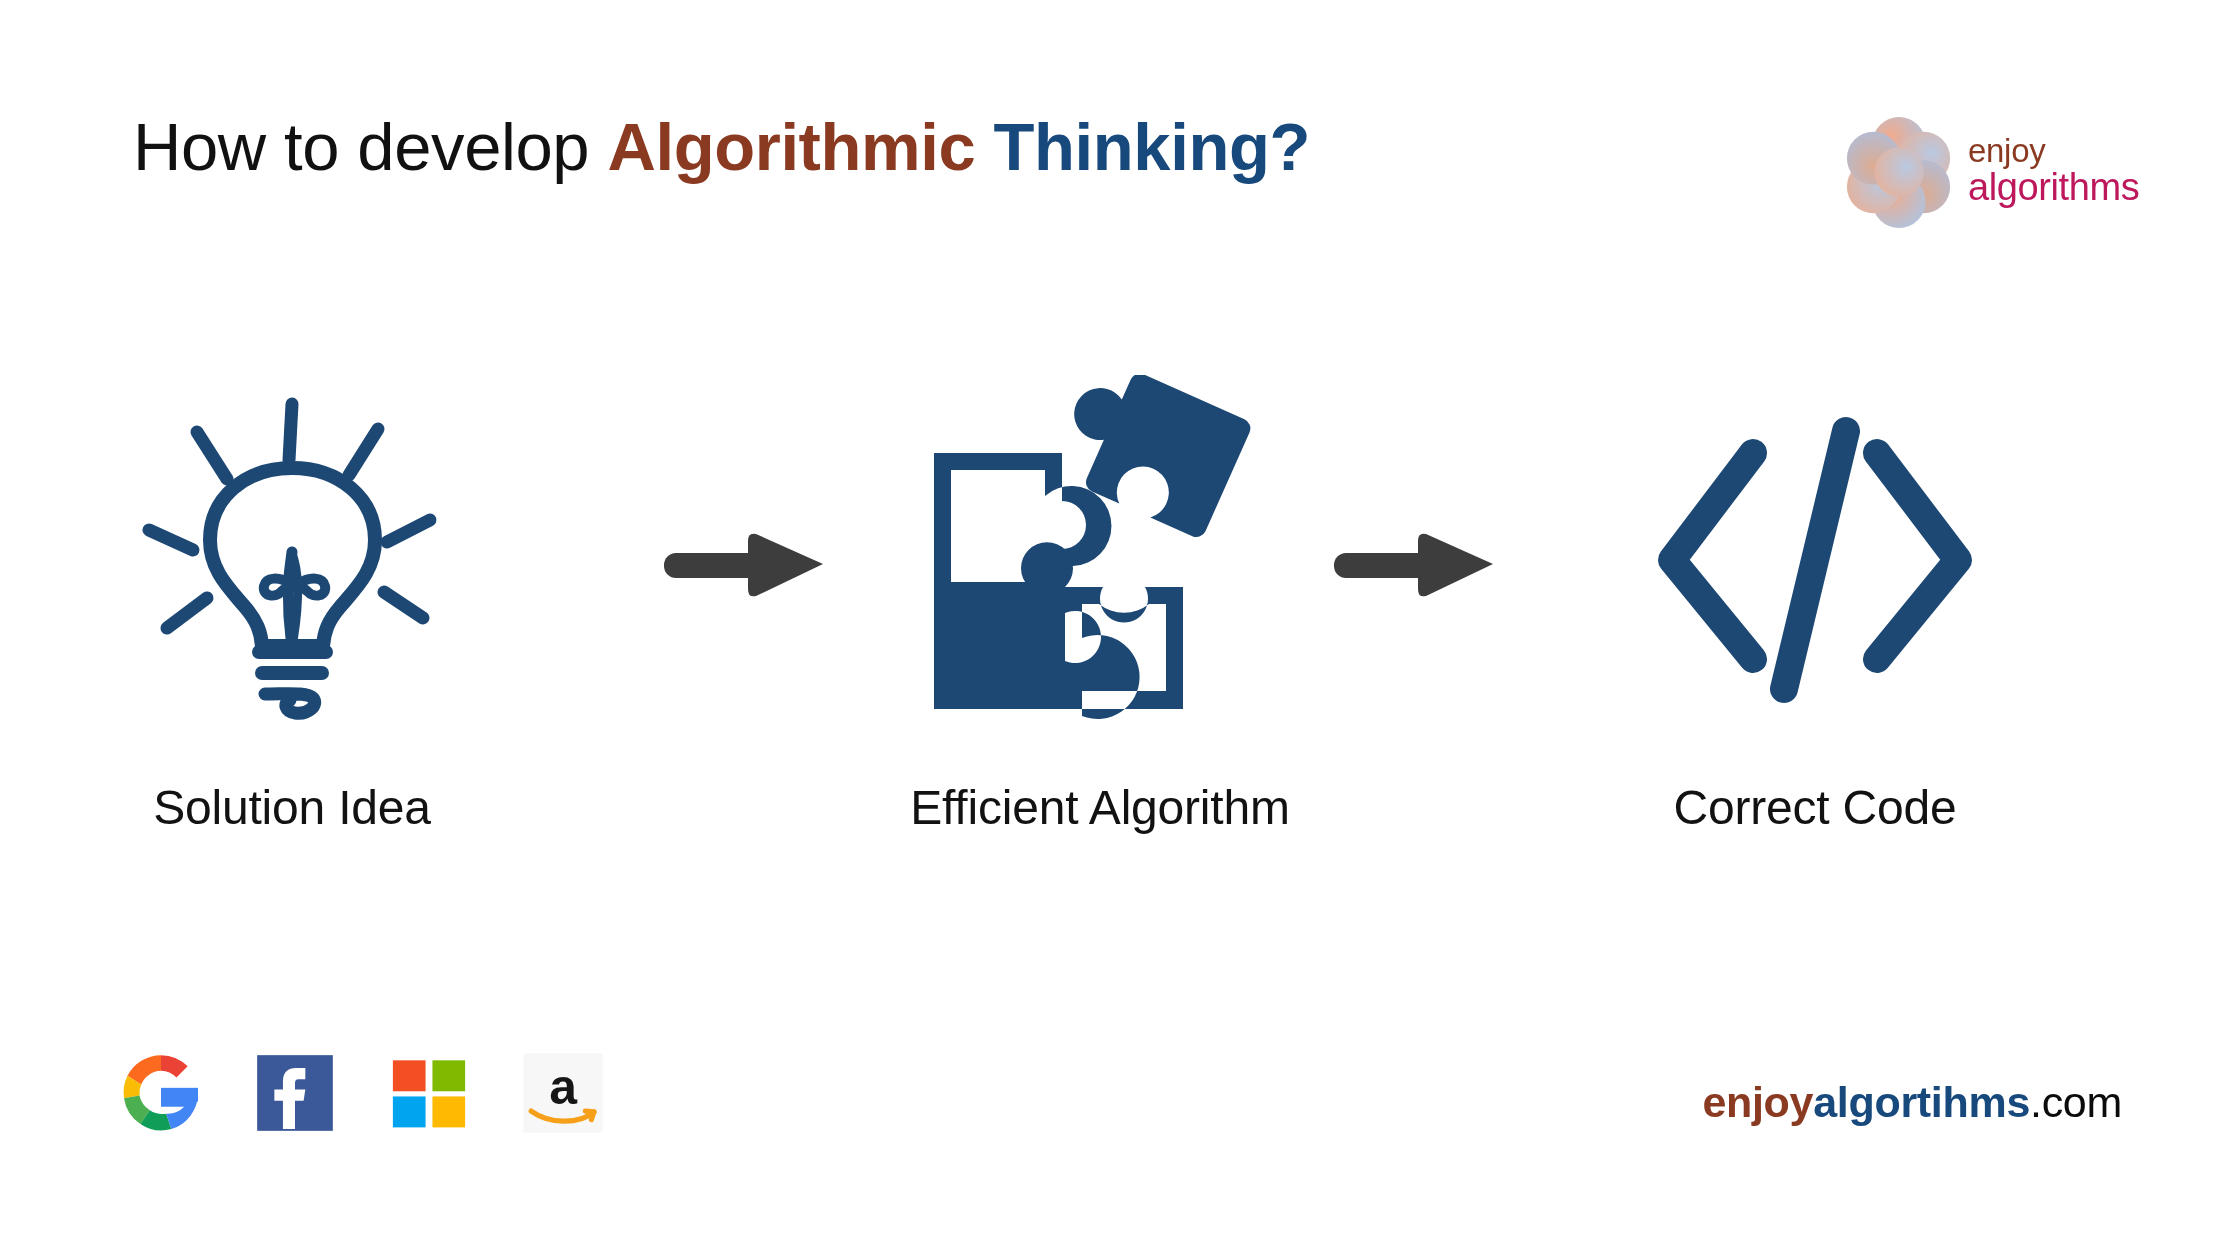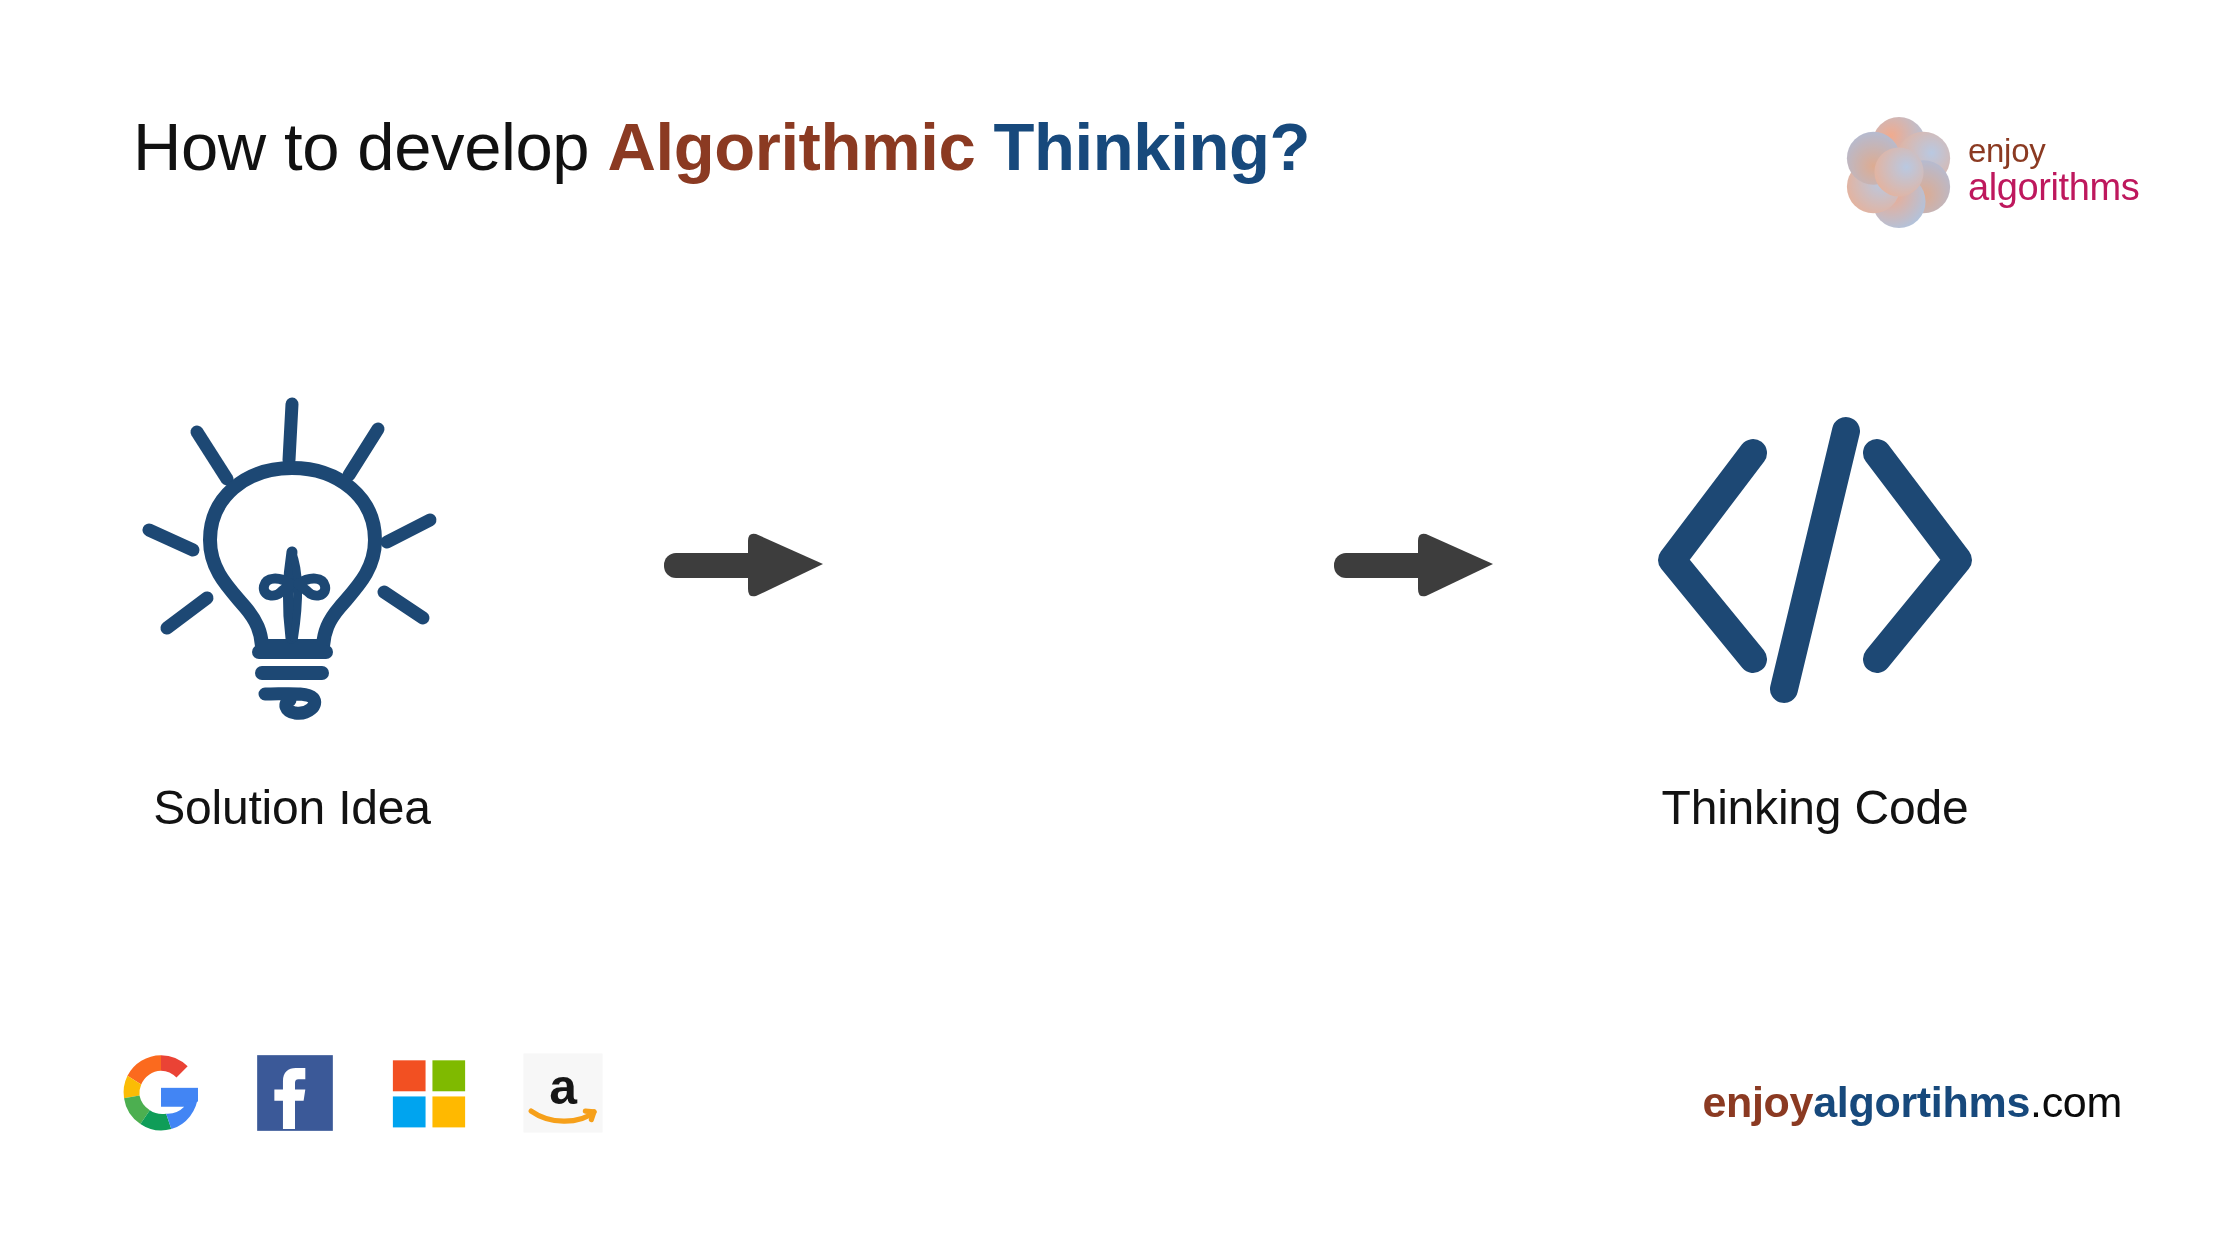--- a/index.html
+++ b/index.html
@@ -210,37 +210,60 @@
         </svg>
       </div>
       <div class="step-label">Solution Idea</div>
     </div>
 
     <svg class="arrow" id="arrow-1" viewBox="0 0 170 90">
       <rect x="4" y="33" width="105" height="25" rx="12" fill="#3D3D3D"></rect>
       <path d="M96 14 L163 44 L96 76 Q88 78 88 69 L88 21 Q88 12 96 14 Z" fill="#3D3D3D"></path>
     </svg>
 
+    <div class="step" id="step-algo">
+      <div class="step-art">
+        <svg width="360" height="370" viewBox="0 0 360 370">
+          <g fill="#1D4874">
+
+            <path d="M14 78 h128 v48 a24 24 0 1 1 0 48 v48 H14 Z
+                     M31 95 v112 h94 v-26 a40 40 0 1 0 0 -60 v-26 Z" fill-rule="evenodd"></path>
+
+            <path d="M14 212 h95 a26 26 0 1 1 36 0 h0 v122 H14 Z"></path>
+
+            <path d="M145 212 h38 a24 24 0 1 0 42 0 h38 v122 H145 v-48 a26 26 0 1 0 0 -48 Z
+                     M162 229 v34 a42 42 0 1 1 0 78 l0 -24 h0 v-1 h84 v-87 h-17 a40 40 0 0 1 -50 0 Z" fill-rule="evenodd"></path>
+
+            <g transform="rotate(24 258 100)">
+              <path d="M186 22 h110 a10 10 0 0 1 10 10 v108 a10 10 0 0 1 -10 10 h-46
+                       a26 26 0 1 0 -34 0 h-30 a10 10 0 0 1 -10 -10 v-42
+                       a26 26 0 1 1 0 -44 v-22 a10 10 0 0 1 10 -10 Z"></path>
+            </g>
+          </g>
+        </svg>
+      </div>
+      <div class="step-label">Efficient Algorithm</div>
+    </div>
 
     <svg class="arrow" id="arrow-2" viewBox="0 0 170 90">
       <rect x="4" y="33" width="105" height="25" rx="12" fill="#3D3D3D"></rect>
       <path d="M96 14 L163 44 L96 76 Q88 78 88 69 L88 21 Q88 12 96 14 Z" fill="#3D3D3D"></path>
     </svg>
 
     <div class="step" id="step-code">
       <div class="step-art">
         <svg width="330" height="290" viewBox="0 0 330 290">
           <g fill="none" stroke="#1D4874" stroke-width="28" stroke-linecap="round" stroke-linejoin="round">
             <path d="M103 38 L22 145 L103 244"></path>
             <path d="M227 38 L308 145 L227 244"></path>
             <path d="M196 16 L134 274"></path>
           </g>
         </svg>
       </div>
-      <div class="step-label">Thinking Code</div>
+      <div class="step-label">Correct Code</div>
     </div>
 
   </div>
 
   <div class="company-logos">
 
     <svg class="company-logo" viewBox="0 0 100 100">
       <path d="M50 6 A44 44 0 0 1 81 19 L68 32 A26 26 0 0 0 50 24 Z" fill="#EA4335"></path>
       <path d="M50 6 A44 44 0 0 0 11 30 L27 40 A26 26 0 0 1 50 24 Z" fill="#FB6A1E"></path>
       <path d="M11 30 A44 44 0 0 0 7 56 L25 53 A26 26 0 0 1 27 40 Z" fill="#FBBC05"></path>

